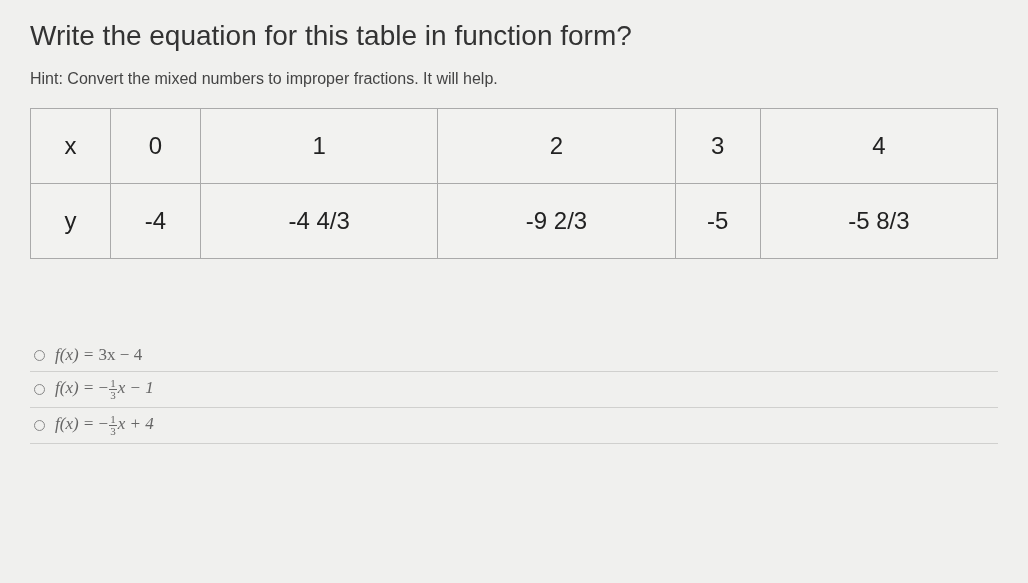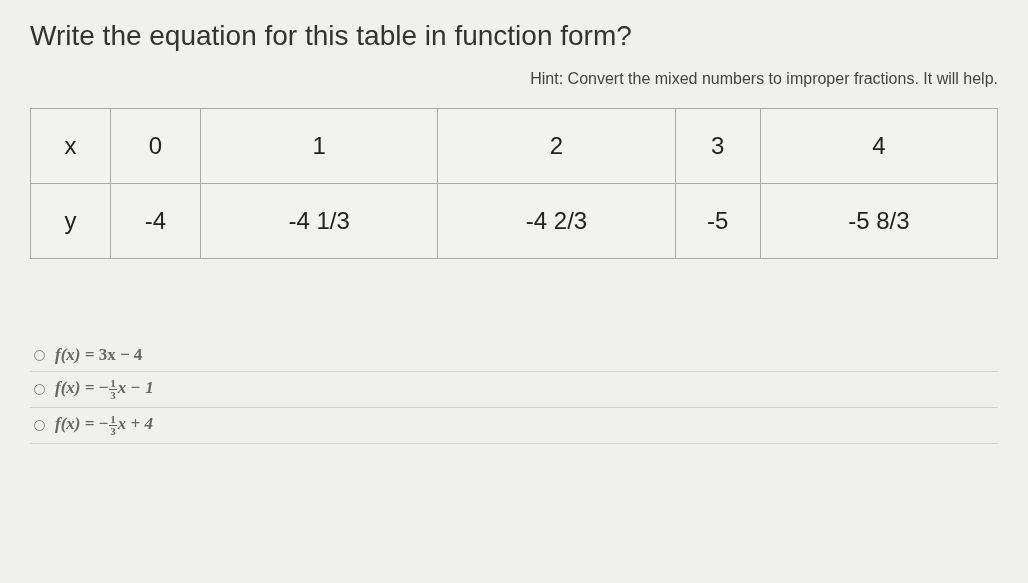--- a/index.html
+++ b/index.html
@@ -18,21 +18,20 @@
     .question-title {
       font-size: 28px;
       font-weight: 500;
       color: #333;
       margin-bottom: 18px;
     }
     .hint {
       font-size: 16px;
       color: #444;
       margin-bottom: 20px;
-      text-align: right;
     }
     table {
       border-collapse: collapse;
       width: 100%;
       margin-bottom: 80px;
     }
     td {
       border: 1px solid #aaa;
       text-align: center;
       font-size: 24px;
@@ -64,21 +63,20 @@
       border: 1.5px solid #888;
       border-radius: 50%;
       margin-right: 10px;
       flex-shrink: 0;
     }
     .math {
       font-family: 'Times New Roman', serif;
       font-style: italic;
       font-size: 17px;
       color: #666;
-      font-weight: bold;
     }
     .math .num {
       font-style: normal;
     }
     .frac {
       display: inline-block;
       vertical-align: middle;
       text-align: center;
       font-size: 11px;
       line-height: 1;
@@ -107,22 +105,22 @@
     <td class="row-header">x</td>
     <td class="col-0">0</td>
     <td>1</td>
     <td>2</td>
     <td>3</td>
     <td>4</td>
   </tr>
   <tr>
     <td class="row-header">y</td>
     <td class="col-0">-4</td>
-    <td>-4 1/3</td>
-    <td>-4 2/3</td>
+    <td>-4 4/3</td>
+    <td>-9 2/3</td>
     <td>-5</td>
     <td>-5 8/3</td>
   </tr>
 </tbody>
   </table>
 
 <div class="options">
 
   <div class="option-row">
     <span class="radio"></span>

